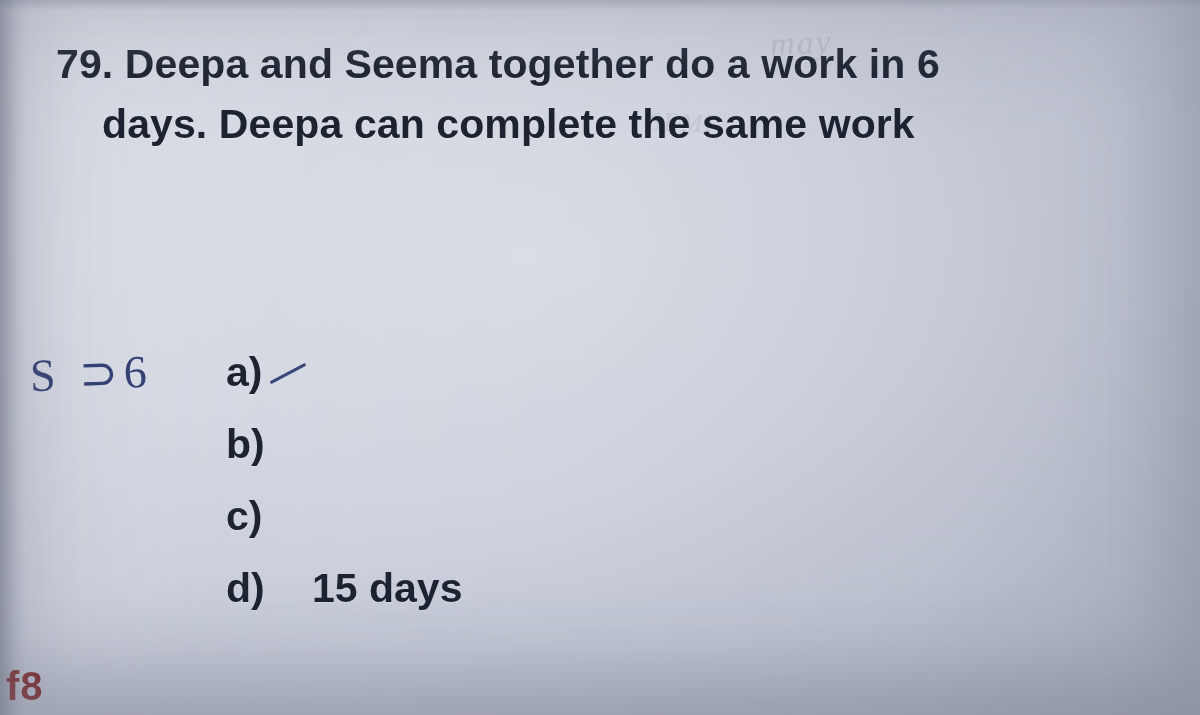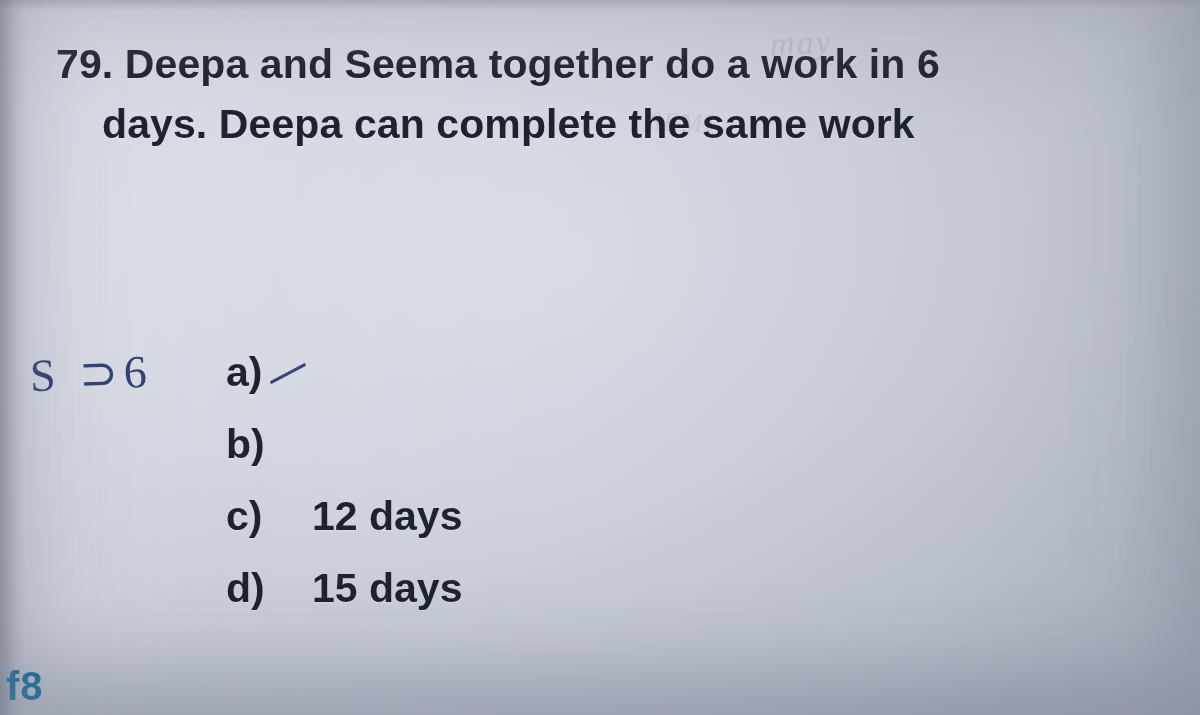--- a/index.html
+++ b/index.html
@@ -132,21 +132,21 @@
     opacity: 0.9;
   }
 
   
   .bottom-cut {
     position: absolute;
     left: 2px;
     top: 666px;
     font-size: 40px;
     font-weight: 700;
-    color: #0369a1;
+    color: #7f1d1d;
     letter-spacing: 1px;
     overflow: hidden;
     height: 49px;
     line-height: 1.0;
   }
   .grain {
     position: absolute;
     inset: 0;
     opacity: 0.16;
     background-image:
@@ -178,21 +178,20 @@
 
     <div class="options">
       <div class="opt-row">
         <span class="opt-label">a)</span>
       </div>
       <div class="opt-row">
         <span class="opt-label">b)</span>
       </div>
       <div class="opt-row">
         <span class="opt-label">c)</span>
-        <span class="opt-text">12 days</span>
       </div>
       <div class="opt-row">
         <span class="opt-label">d)</span>
         <span class="opt-text">15 days</span>
       </div>
     </div>
 
     <div class="bottom-cut">f8</div>
   </div>
 

